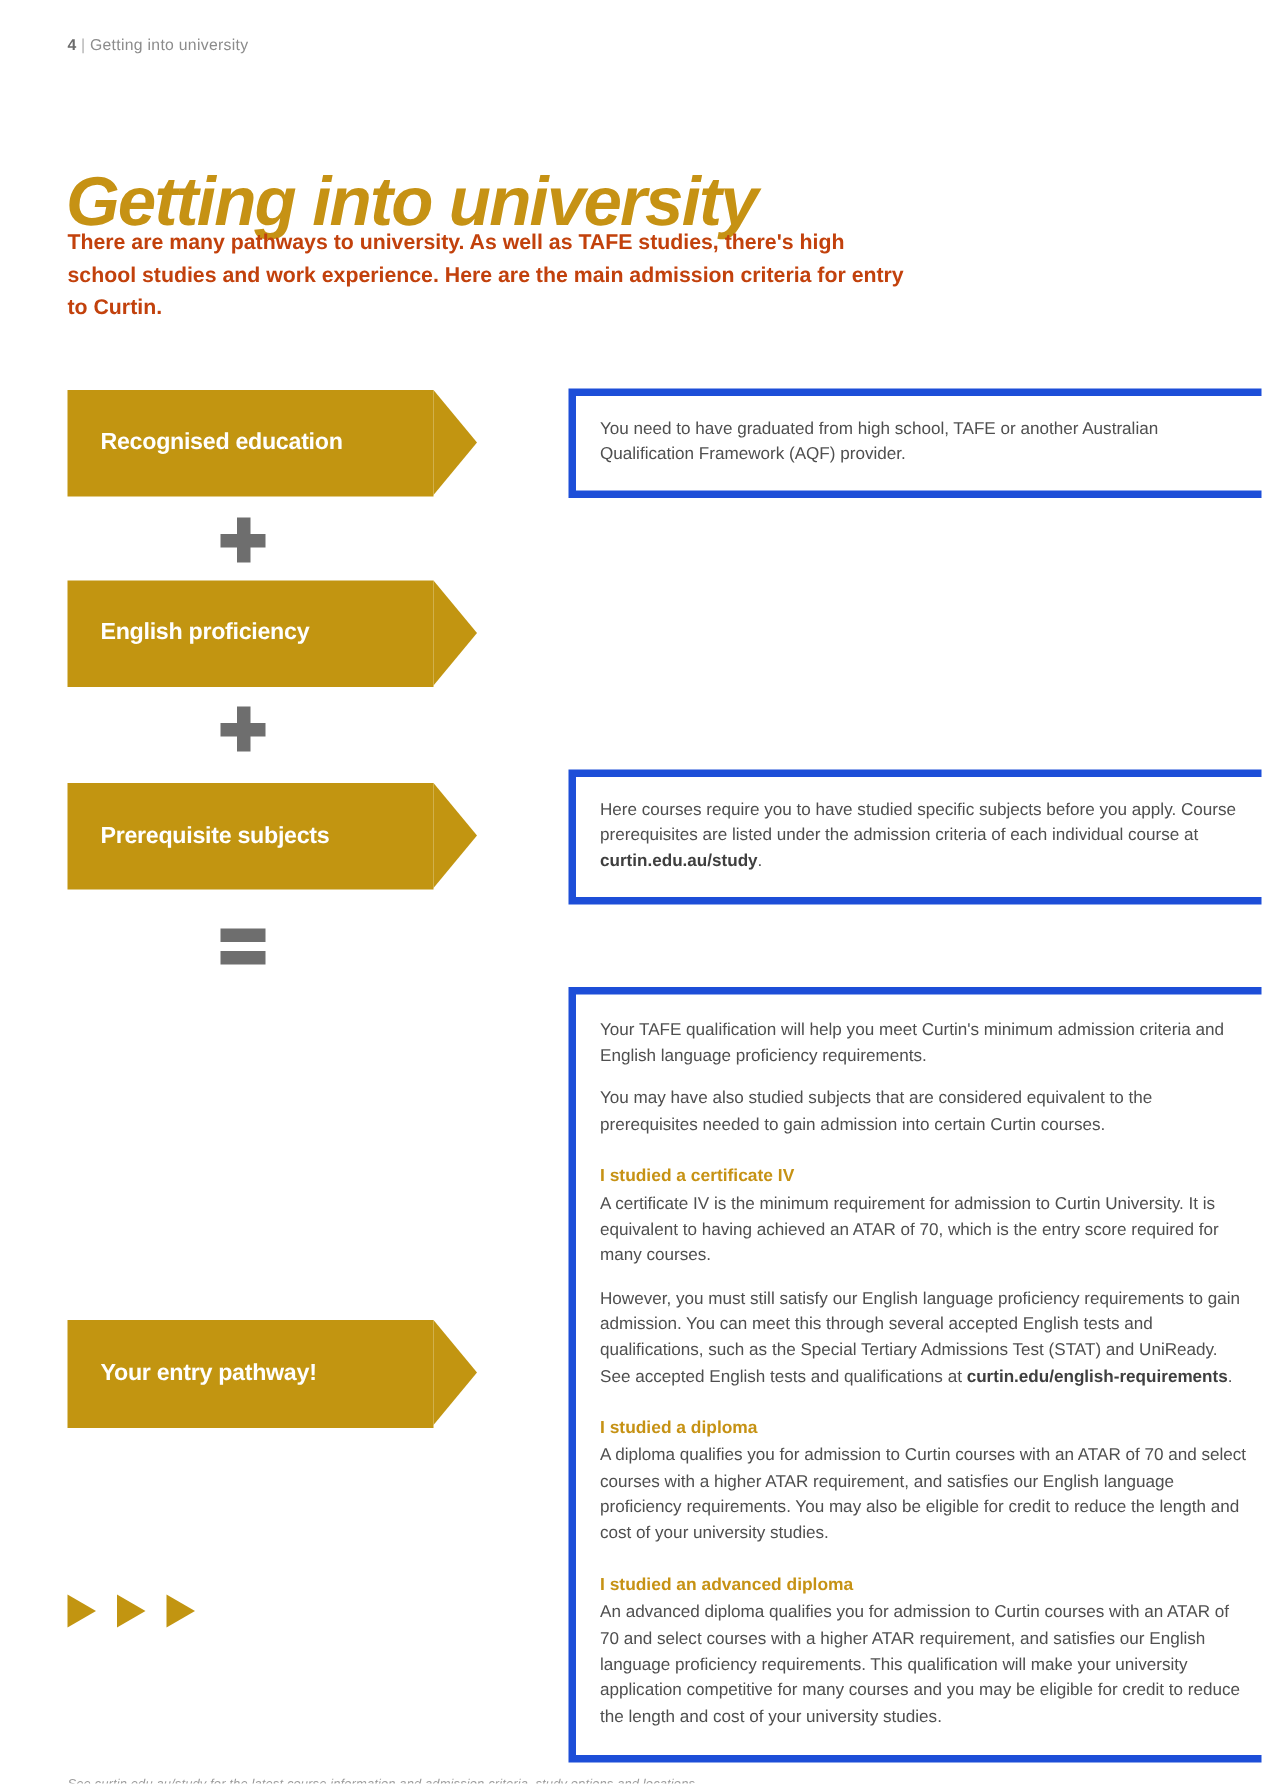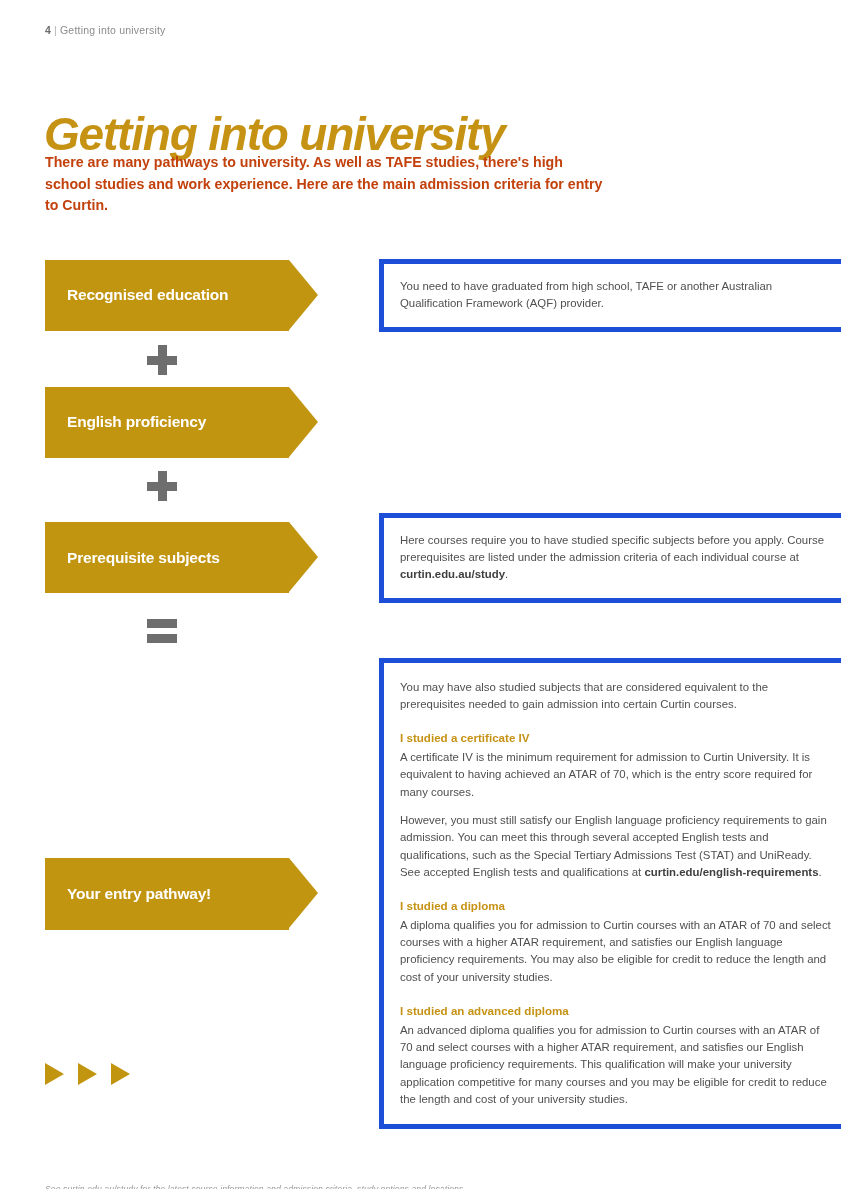--- a/index.html
+++ b/index.html
@@ -256,20 +256,21 @@
 
   <div class="op-wrap">
     <div class="equals"></div>
   </div>
 
   <div class="flow-row">
     <div class="banner tall">
       <span>Your entry pathway!</span>
     </div>
     <div class="box box-tall">
+      <p>Your TAFE qualification will help you meet Curtin's minimum admission criteria and English language proficiency requirements.</p>
       <p>You may have also studied subjects that are considered equivalent to the prerequisites needed to gain admission into certain Curtin courses.</p>
 
       <div class="subhead first">I studied a certificate IV</div>
       <p class="tight"><span>A certificate IV is the minimum requirement for admission to Curtin University. It is equivalent to having achieved an ATAR of 70, which is the entry score required for many courses.</span><b></b><span></span></p>
       <p><span>However, you must still satisfy our English language proficiency requirements to gain admission. You can meet this through several accepted English tests and qualifications, such as the Special Tertiary Admissions Test (STAT) and UniReady. See accepted English tests and qualifications at </span><b>curtin.edu/english-requirements</b><span>.</span></p>
 
       <div class="subhead">I studied a diploma</div>
       <p class="tight"><span>A diploma qualifies you for admission to Curtin courses with an ATAR of 70 and select courses with a higher ATAR requirement, and satisfies our English language proficiency requirements. You may also be eligible for credit to reduce the length and cost of your university studies.</span><b></b><span></span></p>
 
       <div class="subhead">I studied an advanced diploma</div>

